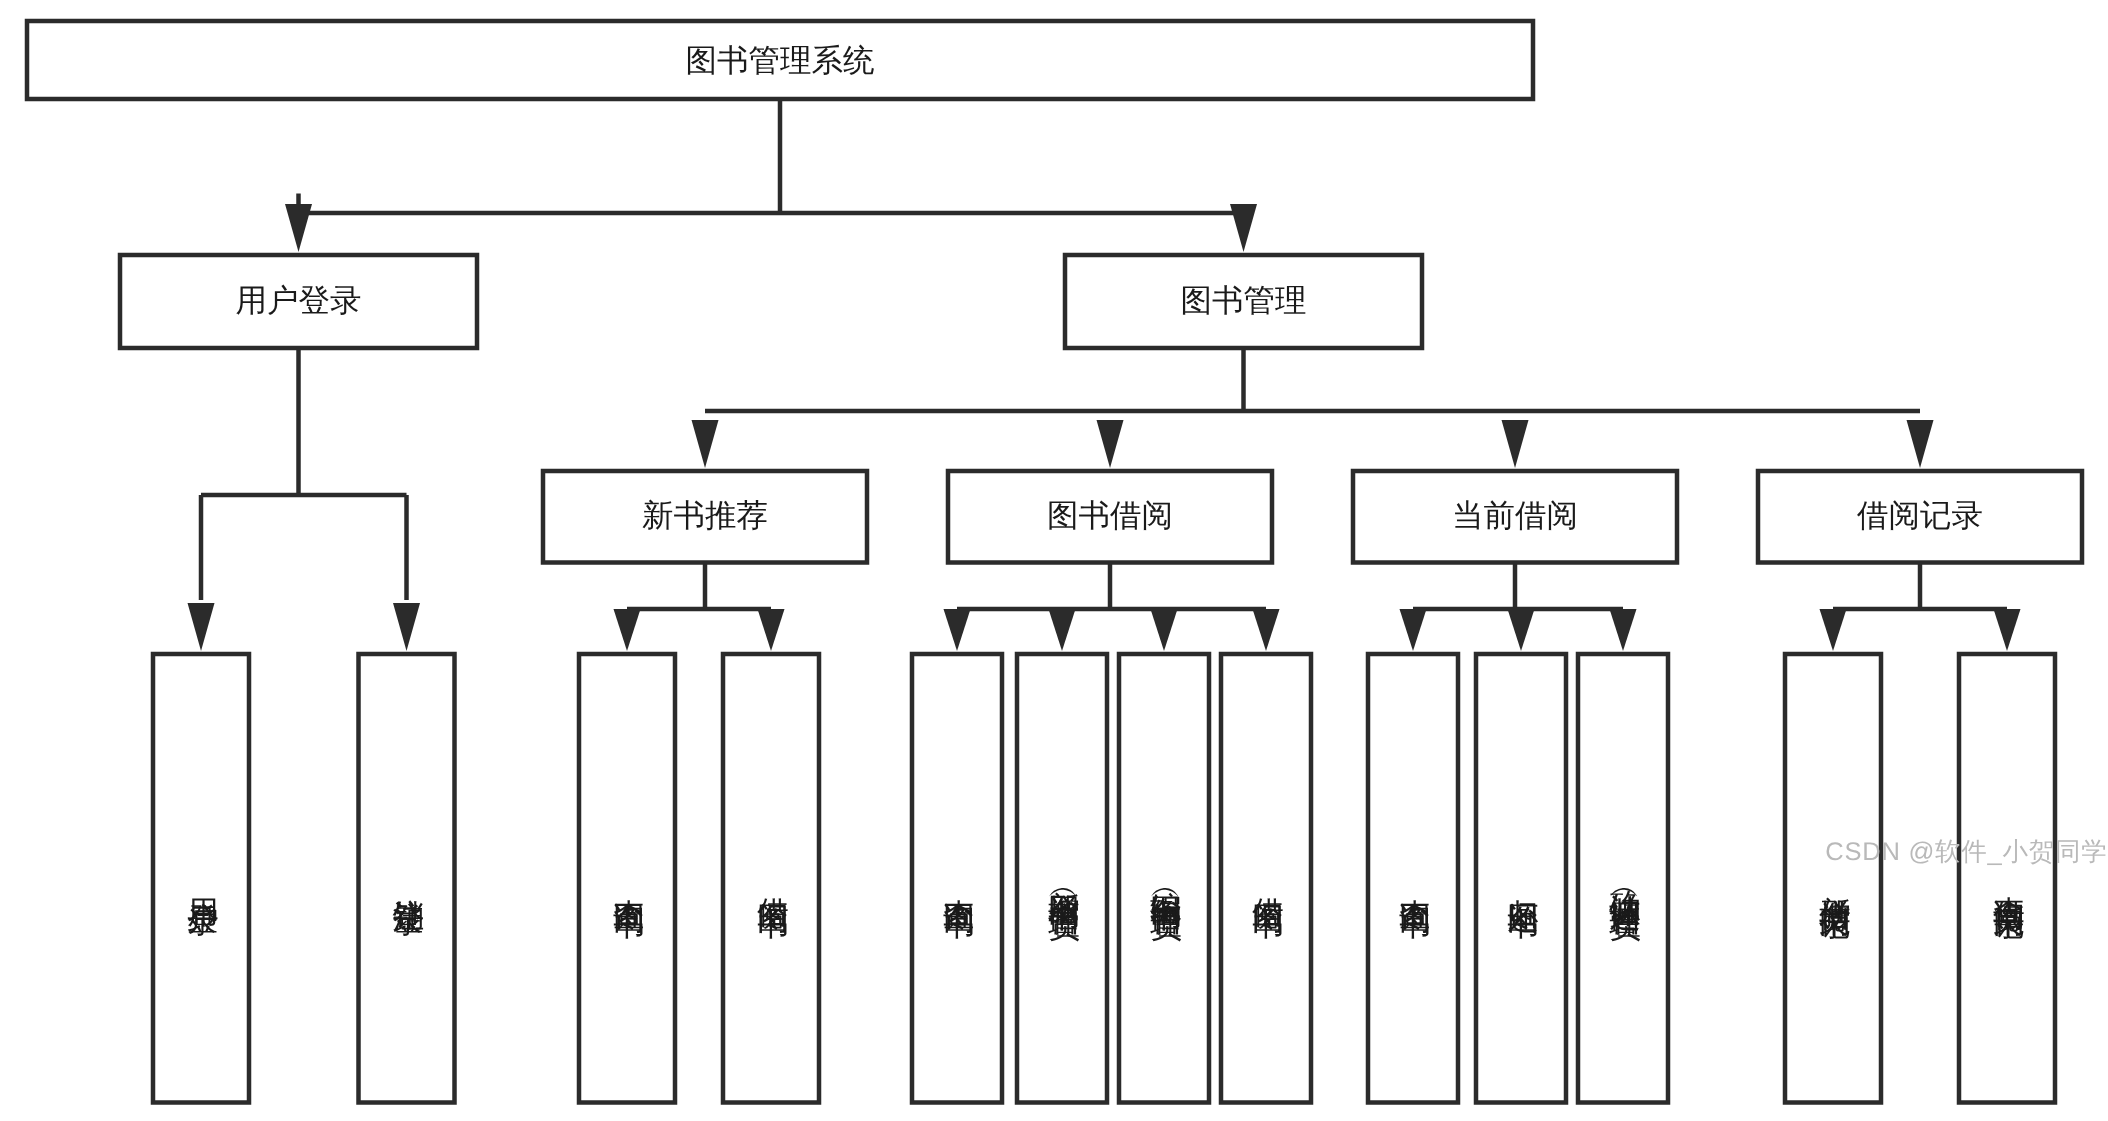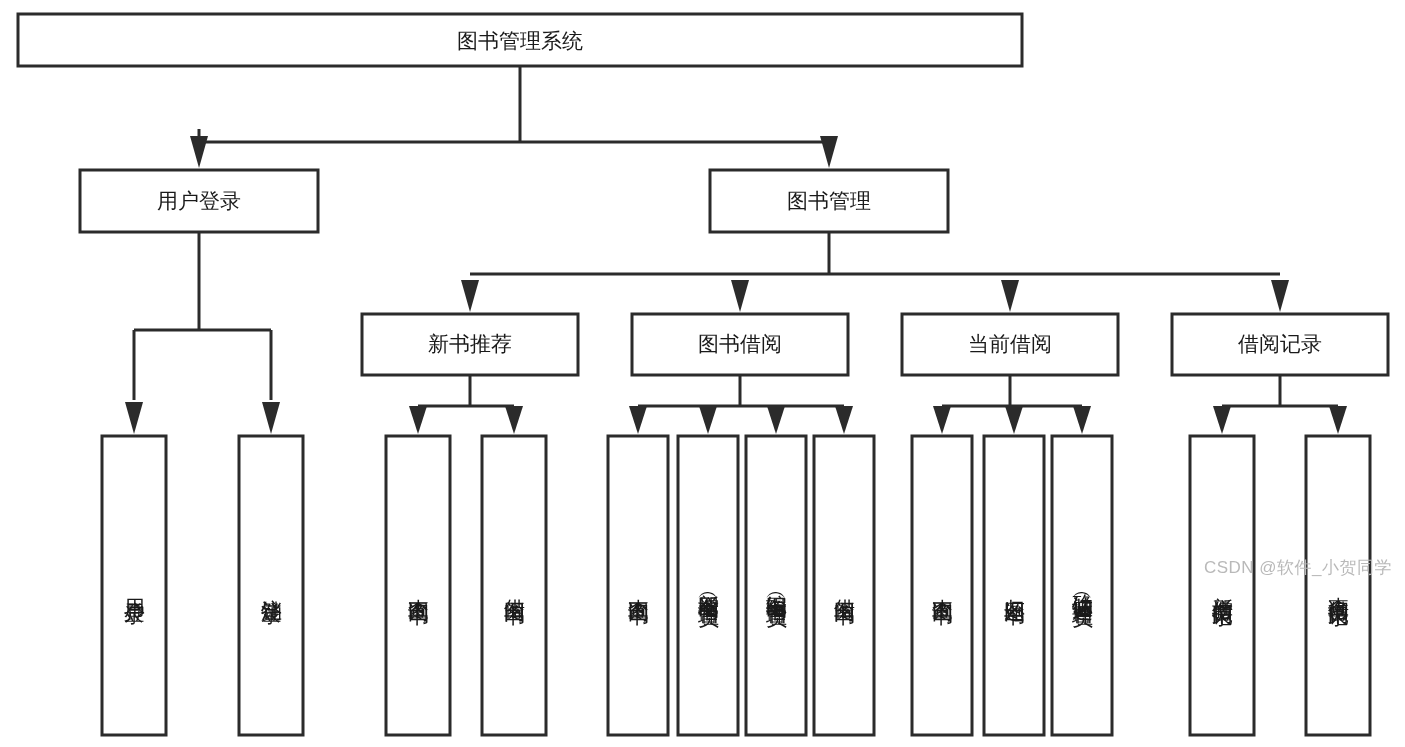--- a/index.html
+++ b/index.html
@@ -60,21 +60,21 @@
     letter-spacing: 2px;
     display: flex;
     align-items: center;
     justify-content: center;
     text-align: center;
     white-space: nowrap;
     pointer-events: none;
   }
   #watermark {
     position: absolute;
-    right: 13px;
+    right: 0;
     bottom: 6px;
     font-family: "Liberation Sans", "DejaVu Sans", sans-serif;
     font-size: 17px;
     color: #b9b9b9;
     white-space: nowrap;
     letter-spacing: 0.5px;
   }
 </style>
 </head>
 <body>

